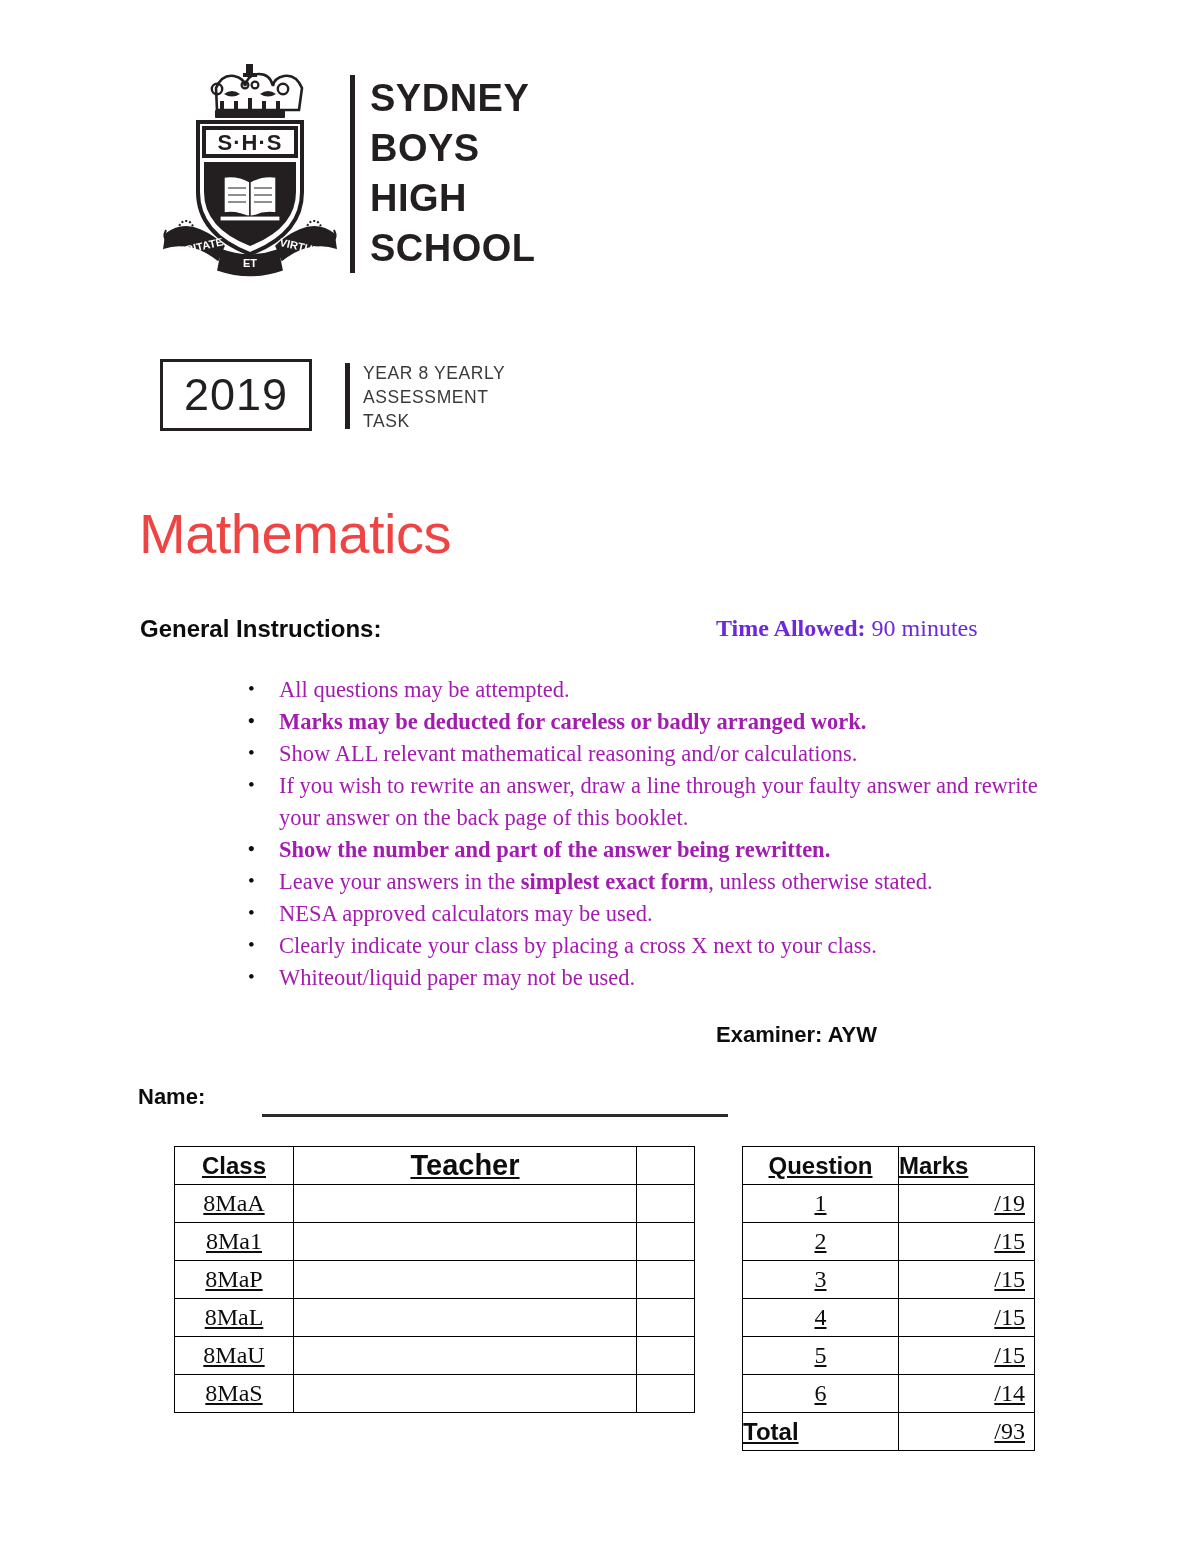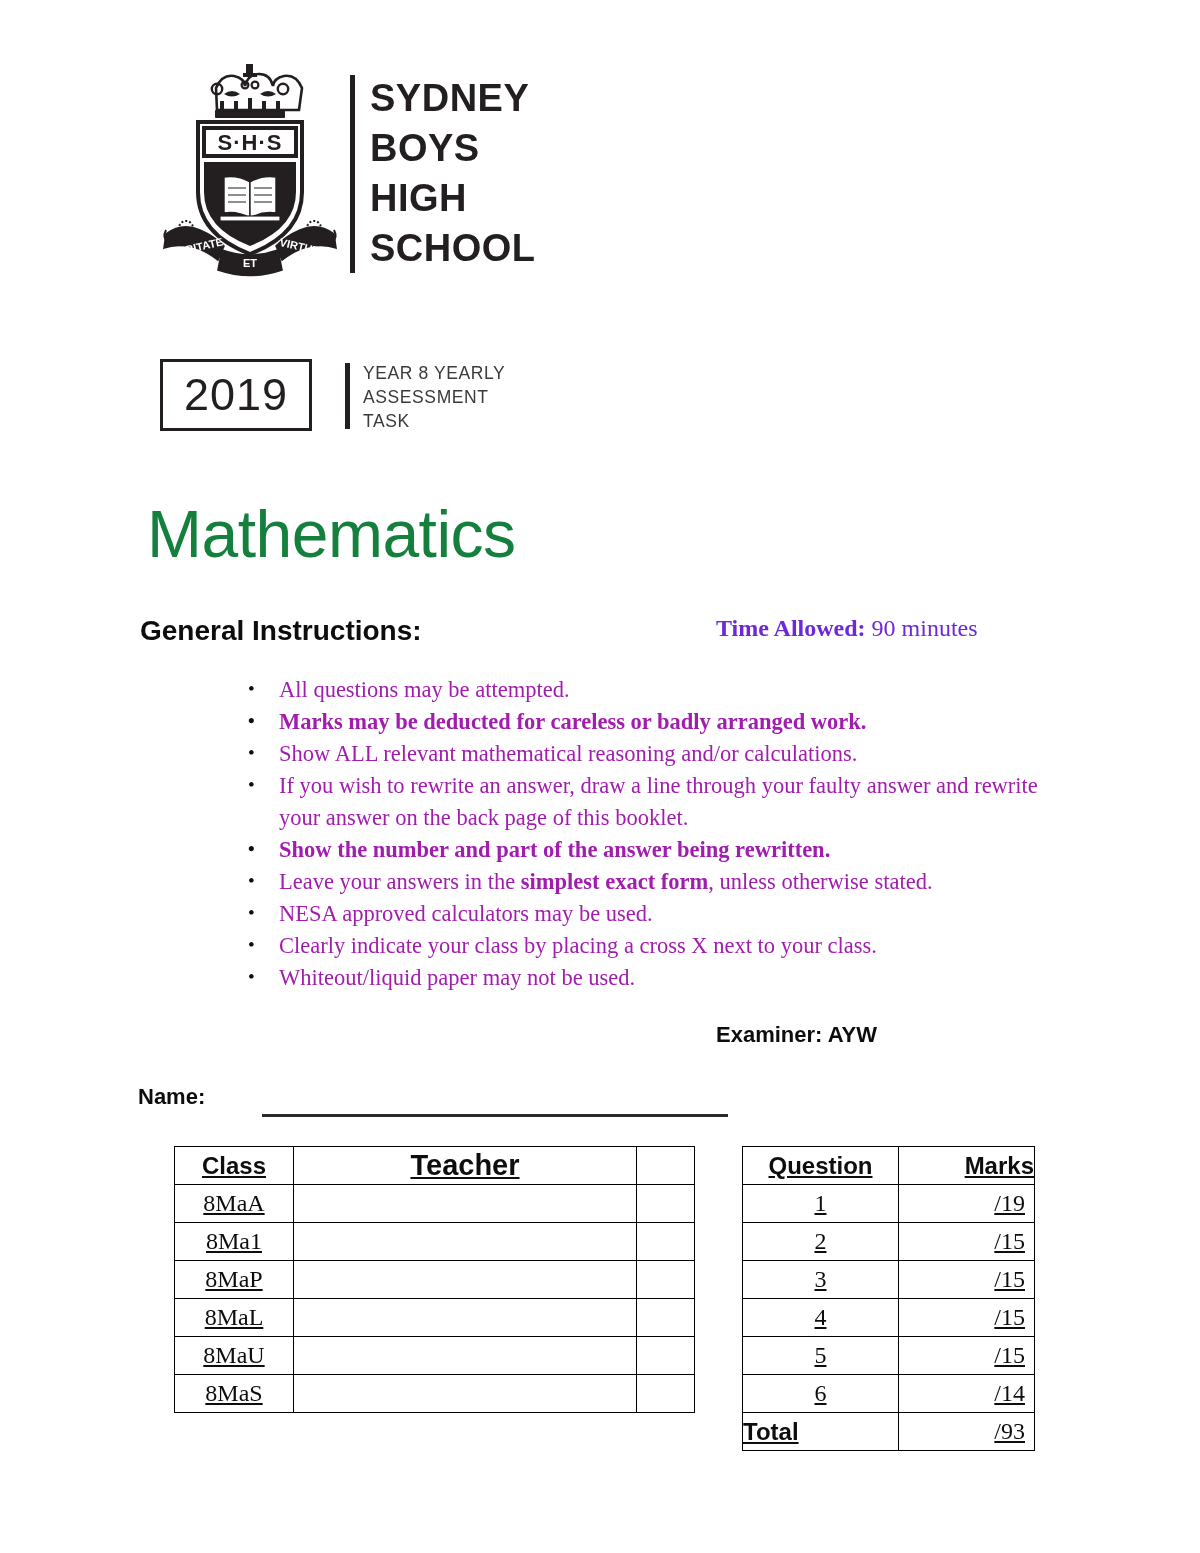--- a/index.html
+++ b/index.html
@@ -96,35 +96,34 @@
     white-space: nowrap;
   }
 
   
   #subject-title {
     position: absolute;
     left: 139px;
     top: 497px;
     font-family: "Liberation Sans", sans-serif;
     font-weight: 400;
-    font-size: 66px;
+    font-size: 56px;
     line-height: 74px;
-    color: #15803d;
+    color: #ef4444;
     letter-spacing: -0.5px;
-    margin-left: 8px;
   }
 
   
   #gen-instructions-label {
     position: absolute;
     left: 140px;
     top: 615px;
     font-family: "Liberation Sans", sans-serif;
     font-weight: 700;
-    font-size: 28px;
+    font-size: 24px;
     color: #0d0d0d;
   }
   #time-allowed {
     position: absolute;
     left: 716px;
     top: 615px;
     font-family: Liberation Serif, serif;
     font-size: 24px;
     color: #6d28d9;
     white-space: nowrap;
@@ -220,21 +219,21 @@
   #class-table .c-teacher { width: 342px; text-align: center; font-size: 29px; }
   #class-table .c-tick { width: 57px; }
   #class-table thead th { font-size: 24px; }
 
   
   #marks-table { left: 742px; top: 1146px; }
   #marks-table th, #marks-table td { height: 37px; }
   #marks-table .m-q { width: 155px; text-align: center; font-size: 24px; }
   #marks-table .m-m { width: 126px; text-align: right; padding-right: 9px; font-size: 24px; }
   #marks-table thead th { font-size: 24px; }
-  #marks-table thead .m-m { text-align: right; padding-right: 0; }
+  #marks-table thead .m-m { text-align: left; padding-right: 0; }
   #marks-table td.total-label {
     font-family: "Liberation Sans", sans-serif;
     font-weight: 700;
     text-align: left;
   }
 </style>
 </head>
 <body>
 
 <div id="logo-block">

